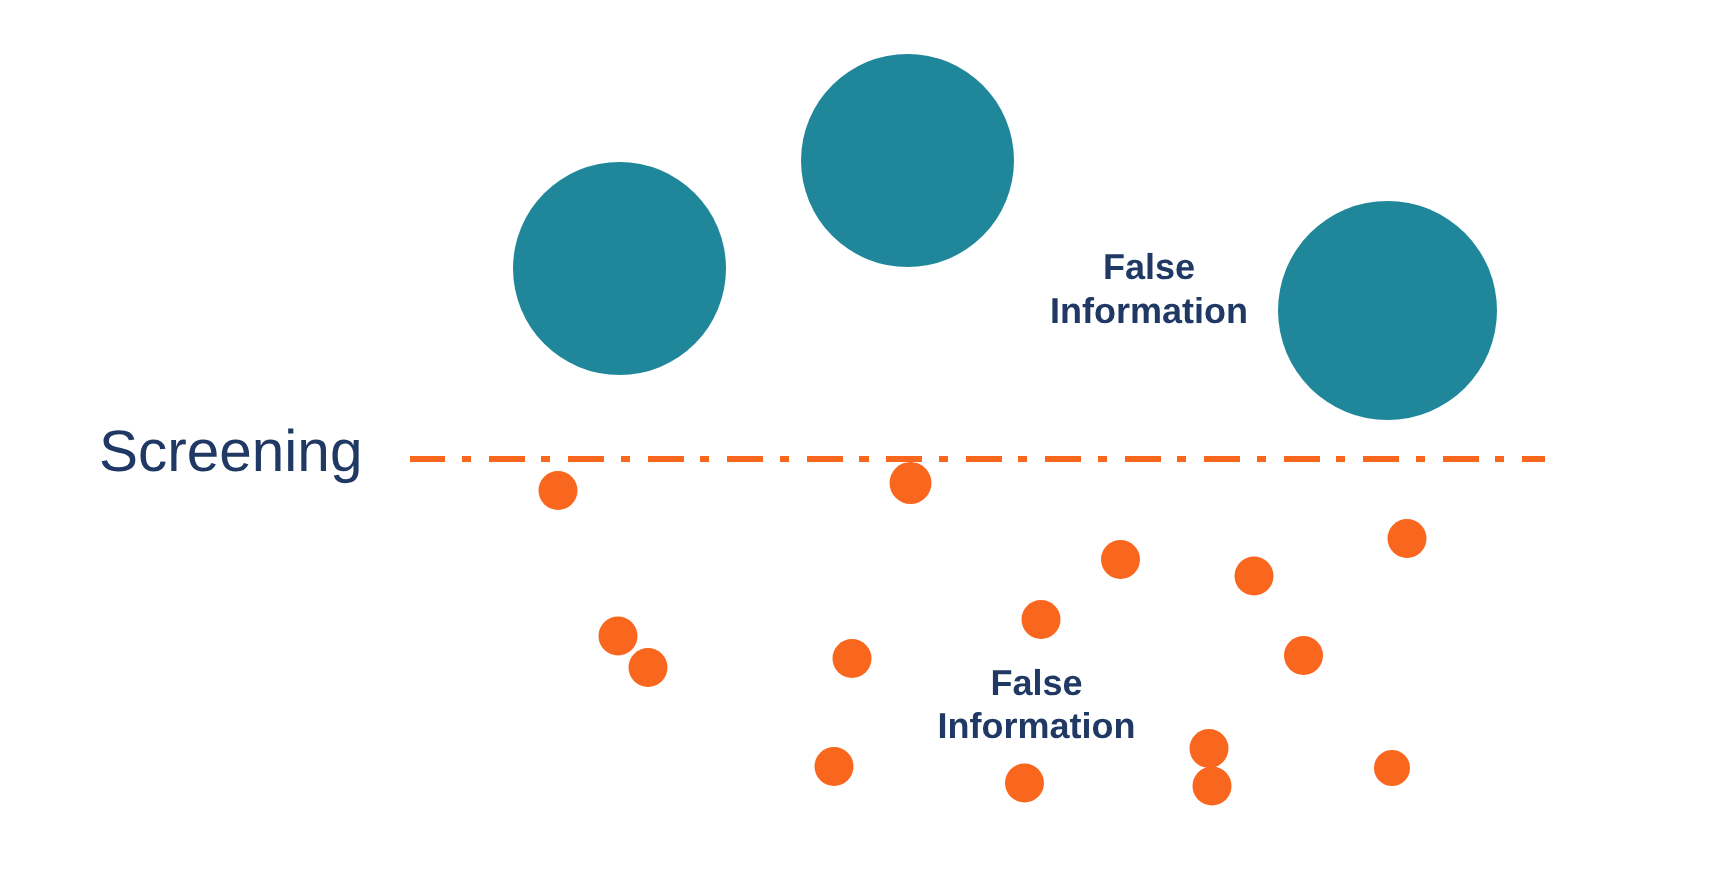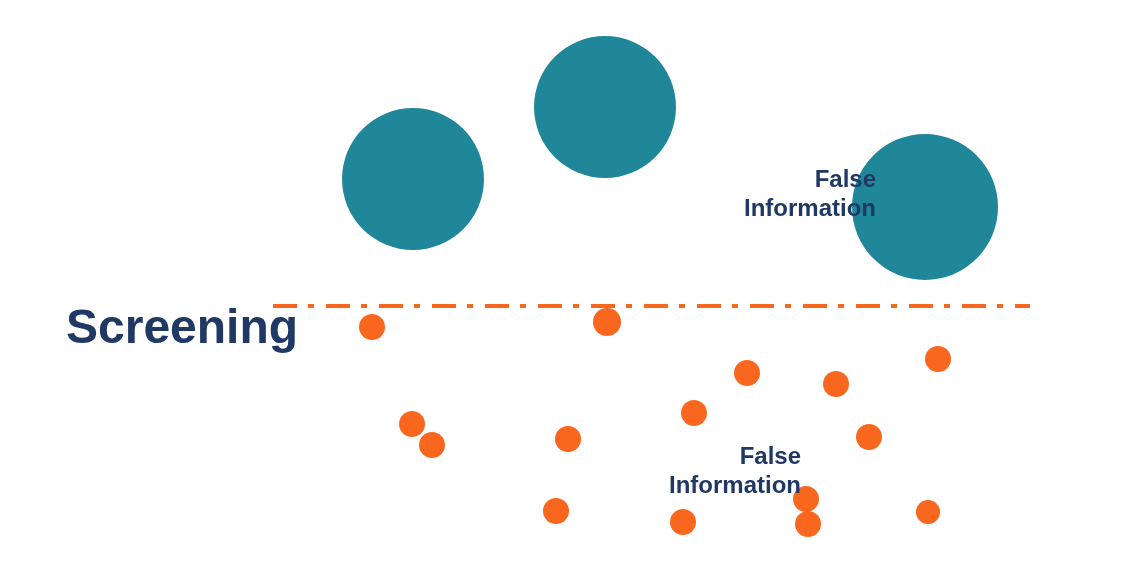--- a/index.html
+++ b/index.html
@@ -21,31 +21,31 @@
     background: var(--teal, #20879A);
   }
   .small-dot {
     position: absolute;
     border-radius: 50%;
     background: var(--orange, #F9671E);
   }
   .screening-label {
     position: absolute;
     left: 66px;
-    top: 299px;
-    font-size: 48px;
-    font-weight: 700;
+    top: 280px;
+    font-size: 39px;
+    font-weight: 400;
     color: var(--navy, #1F3864);
     letter-spacing: 0px;
     white-space: nowrap;
   }
   .info-label {
     position: absolute;
     width: 220px;
-    text-align: right;
+    text-align: center;
     font-size: 24px;
     line-height: 29px;
     font-weight: 700;
     color: var(--navy, #1F3864);
   }
   .info-label.false-label {
     left: 656px; 
     top: 164px;
   }
   .info-label.true-label {

